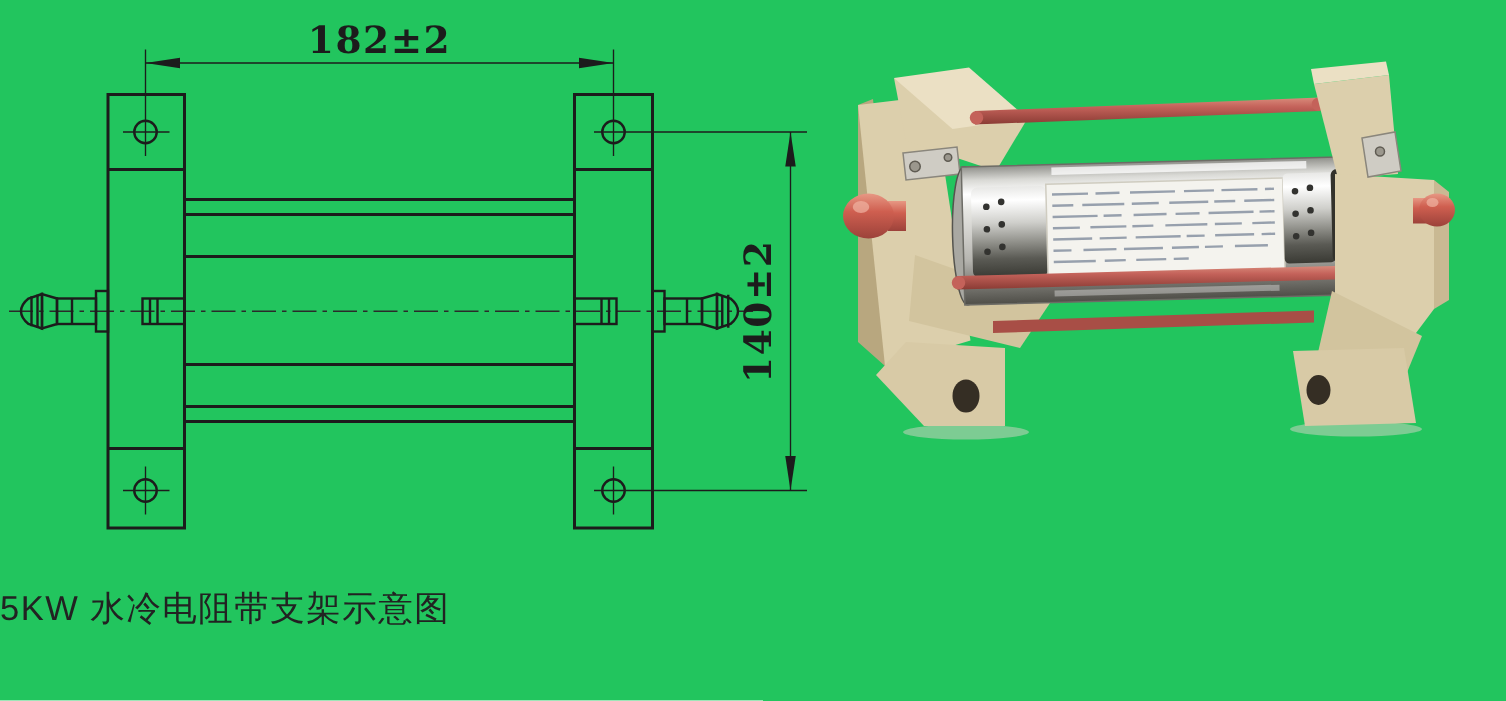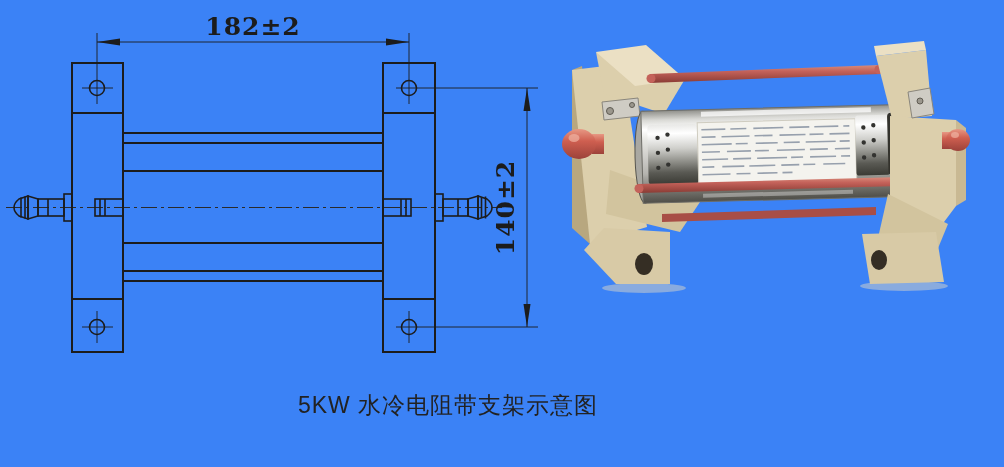--- a/index.html
+++ b/index.html
@@ -1,23 +1,23 @@
 <!DOCTYPE html>
 <html><head>
 <meta charset="utf-8">
 <style>
   html,body{margin:0;padding:0;background:#ffffff;}
-  .stage{position:relative;width:1004px;height:467px;background:#3b82f6;overflow:hidden;
+  .stage{position:relative;width:1004px;height:467px;background:#22c55e;overflow:hidden;
          font-family:"Liberation Sans", sans-serif;}
   .drawing-svg{position:absolute;left:0;top:0;width:552px;height:390px;}
   .photo-svg{position:absolute;left:552px;top:22px;width:450px;height:320px;}
   .dwg-line{stroke:#1c1c1c;fill:none;}
   .dim-text{fill:#1c1c1c;font-family:"DejaVu Serif", serif;font-weight:600;
             font-size:25px;letter-spacing:1px;}
-  .captions{position:absolute;left:0;top:392px;width:896px;text-align:center;color:#222222;}
+  .captions{position:absolute;left:0;top:392px;width:896px;text-align:left;color:#222222;}
   .caption-zh{font-size:23px;line-height:27px;margin:0 0 12px 0;letter-spacing:1px;}
   .caption-en{font-size:27px;line-height:28px;margin:0;}
   .label-line{stroke:#8792a2;stroke-width:1.6;opacity:.85;}
 </style>
 </head>
 <body>
 
 <div class="stage">
 
   <svg class="drawing-svg" viewBox="0 0 552 390">

